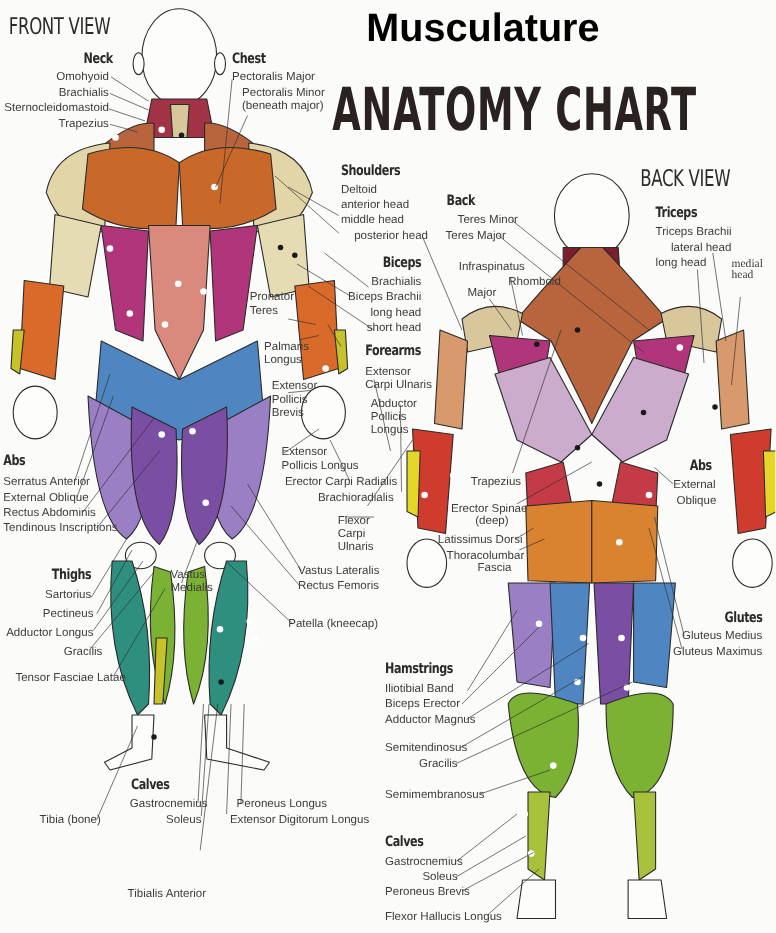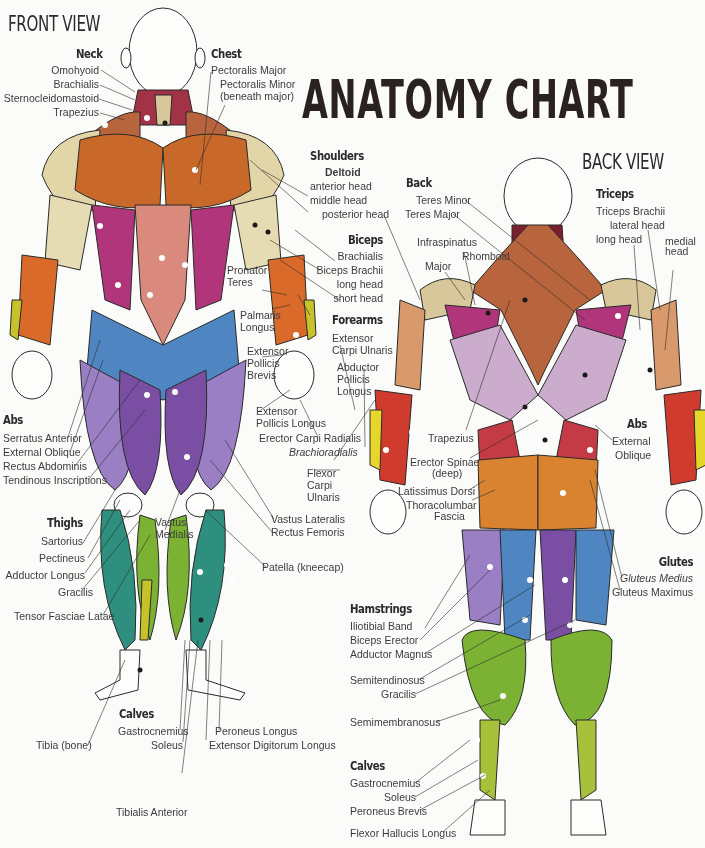--- a/index.html
+++ b/index.html
@@ -235,37 +235,38 @@
         <line x1="415" y1="694" x2="575" y2="620"></line>
           <line x1="436" y1="722" x2="500" y2="700"></line>
         <line x1="415" y1="783" x2="470" y2="740"></line>
           <line x1="415" y1="797" x2="478" y2="760"></line>
         <line x1="420" y1="810" x2="485" y2="775"></line>
           <line x1="443" y1="832" x2="490" y2="790"></line>
       </g>
     </g>
   </svg>
 
+  <div id="title1">Musculature</div>
   <div id="title2">ANATOMY CHART</div>
   <div class="view" style="left:8px; top:12px;">FRONT VIEW</div>
   <div class="view" style="left:582px; top:150px;">BACK VIEW</div>
 
   <div class="sec" style="left:76px; top:46px;">Neck</div>
   <div class="t r" style="right:606px; top:64px;">Omohyoid</div>
   <div class="t r" style="right:606px; top:78px;">Brachialis</div>
   <div class="t r" style="right:606px; top:92px;">Sternocleidomastoid</div>
   <div class="t r" style="right:606px; top:106px;">Trapezius</div>
 
   <div class="sec" style="left:211px; top:46px;">Chest</div>
   <div class="t" style="left:211px; top:64px;">Pectoralis Major</div>
   <div class="t" style="left:220px; top:78px;">Pectoralis Minor</div>
   <div class="t" style="left:220px; top:90px;">(beneath major)</div>
 
   <div class="sec" style="left:310px; top:148px;">Shoulders</div>
-  <div class="t" style="left:325px; top:166px;font-weight:bold;">Deltoid</div>
+  <div class="t" style="left:310px; top:166px;">Deltoid</div>
   <div class="t" style="left:310px; top:180px;">anterior head</div>
   <div class="t" style="left:310px; top:194px;">middle head</div>
   <div class="t" style="left:322px; top:208px;">posterior head</div>
 
   <div class="sec r" style="right:322px; top:232px;">Biceps</div>
   <div class="t r" style="right:322px; top:250px;">Brachialis</div>
   <div class="t r" style="right:322px; top:264px;">Biceps Brachii</div>
   <div class="t r" style="right:322px; top:278px;">long head</div>
   <div class="t r" style="right:322px; top:292px;">short head</div>
 
@@ -291,21 +292,21 @@
   <div class="t" style="left:247px; top:345px;">
     <span class="ml">Extensor</span>
     <span class="ml">Pollicis</span>
     <span class="ml">Brevis</span>
   </div>
   <div class="t" style="left:256px; top:405px;">
     <span class="ml">Extensor</span>
     <span class="ml">Pollicis Longus</span>
   </div>
   <div class="t" style="left:259px; top:432px;">Erector Carpi Radialis</div>
-  <div class="t" style="left:289px; top:446px;font-style:italic;">Brachioradialis</div>
+  <div class="t" style="left:289px; top:446px;">Brachioradialis</div>
   <div class="t" style="left:307px; top:467px;">
     <span class="ml">Flexor</span>
     <span class="ml">Carpi</span>
     <span class="ml">Ulnaris</span>
   </div>
 
   <div class="sec" style="left:3px; top:412px;">Abs</div>
   <div class="t" style="left:3px; top:432px;">Serratus Anterior</div>
   <div class="t" style="left:3px; top:446px;">External Oblique</div>
   <div class="t" style="left:3px; top:460px;">Rectus Abdominis</div>
@@ -340,21 +341,21 @@
   <div class="t" style="left:417px; top:236px;">Infraspinatus</div>
   <div class="t" style="left:425px; top:251px;">
     <span class="ml" style="line-height:10px;padding-left:37px;">Rhomboid</span>
     <span class="ml" style="line-height:10px;">Major</span>
   </div>
 
   <div class="sec" style="left:596px; top:186px;">Triceps</div>
   <div class="t" style="left:596px; top:205px;">Triceps Brachii</div>
   <div class="t" style="left:596px; top:219px;padding-left:14px;">lateral head</div>
   <div class="t" style="left:596px; top:233px;">long head</div>
-  <div class="t" style="left:665px; top:236px;">
+  <div class="t" style="left:665px; top:236px;font-family:Liberation Serif, serif;">
     <span class="ml" style="line-height:10px;">medial</span>
     <span class="ml" style="line-height:10px;">head</span>
   </div>
 
   <div class="t" style="left:428px; top:432px;">Trapezius</div>
   <div class="t" style="left:410px; top:457px;">
     <span class="ml" style="line-height:11px;">Erector Spinae</span>
     <span class="ml" style="line-height:11px; padding-left:22px;">(deep)</span>
   </div>
   <div class="t" style="left:398px; top:485px;">Latissimus Dorsi</div>
@@ -363,21 +364,21 @@
     <span class="ml" style="line-height:11px; padding-left:28px;">Fascia</span>
   </div>
 
   <div class="sec" style="left:627px; top:416px;">Abs</div>
   <div class="t" style="left:612px; top:435px;">
     <span class="ml">External</span>
     <span class="ml" style="padding-left:3px; margin-top:2px;">Oblique</span>
   </div>
 
   <div class="sec r" style="right:12px; top:554px;">Glutes</div>
-  <div class="t r" style="right:12px; top:572px;font-style:italic;">Gluteus Medius</div>
+  <div class="t r" style="right:12px; top:572px;">Gluteus Medius</div>
   <div class="t r" style="right:12px; top:586px;">Gluteus Maximus</div>
 
   <div class="sec" style="left:350px; top:601px;">Hamstrings</div>
   <div class="t" style="left:350px; top:620px;">Iliotibial Band</div>
   <div class="t" style="left:350px; top:634px;">Biceps Erector</div>
   <div class="t" style="left:350px; top:648px;">Adductor Magnus</div>
   <div class="t" style="left:350px; top:674px;">Semitendinosus</div>
   <div class="t" style="left:381px; top:688px;">Gracilis</div>
   <div class="t" style="left:350px; top:716px;">Semimembranosus</div>
 

